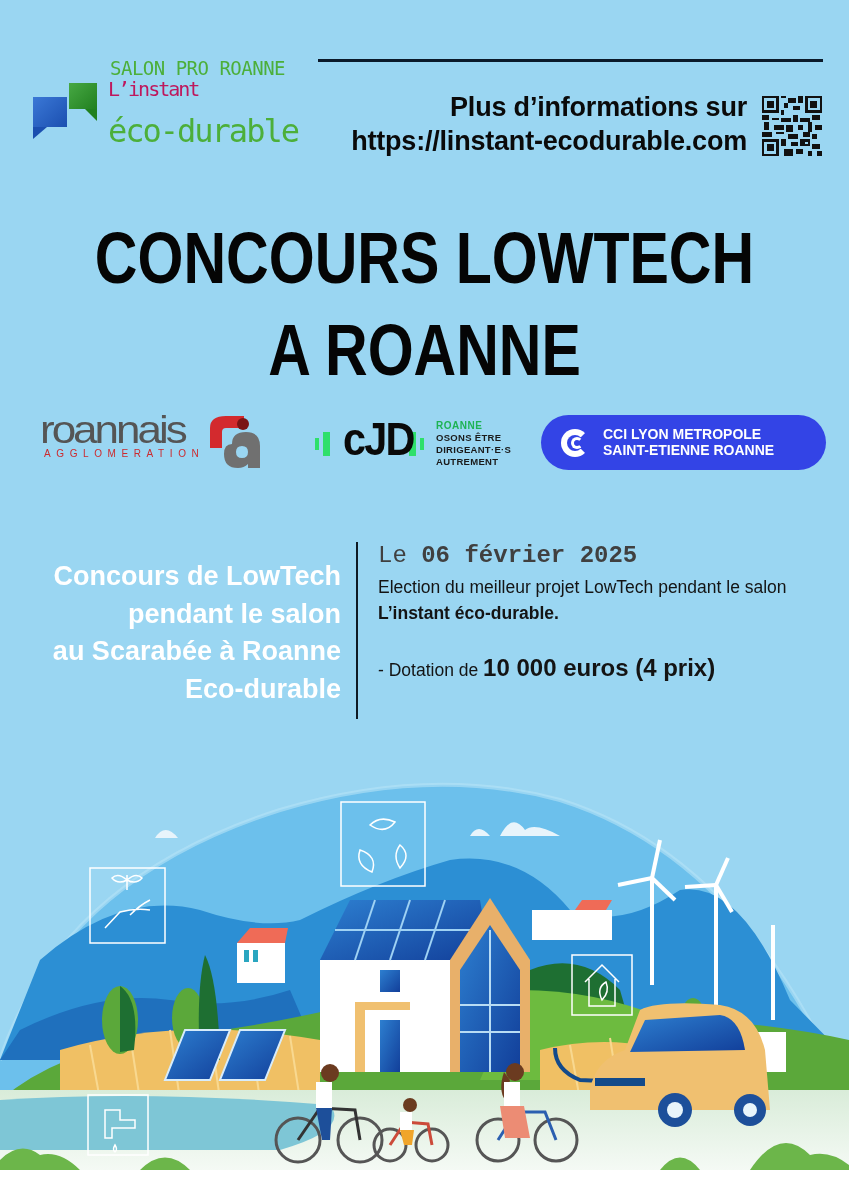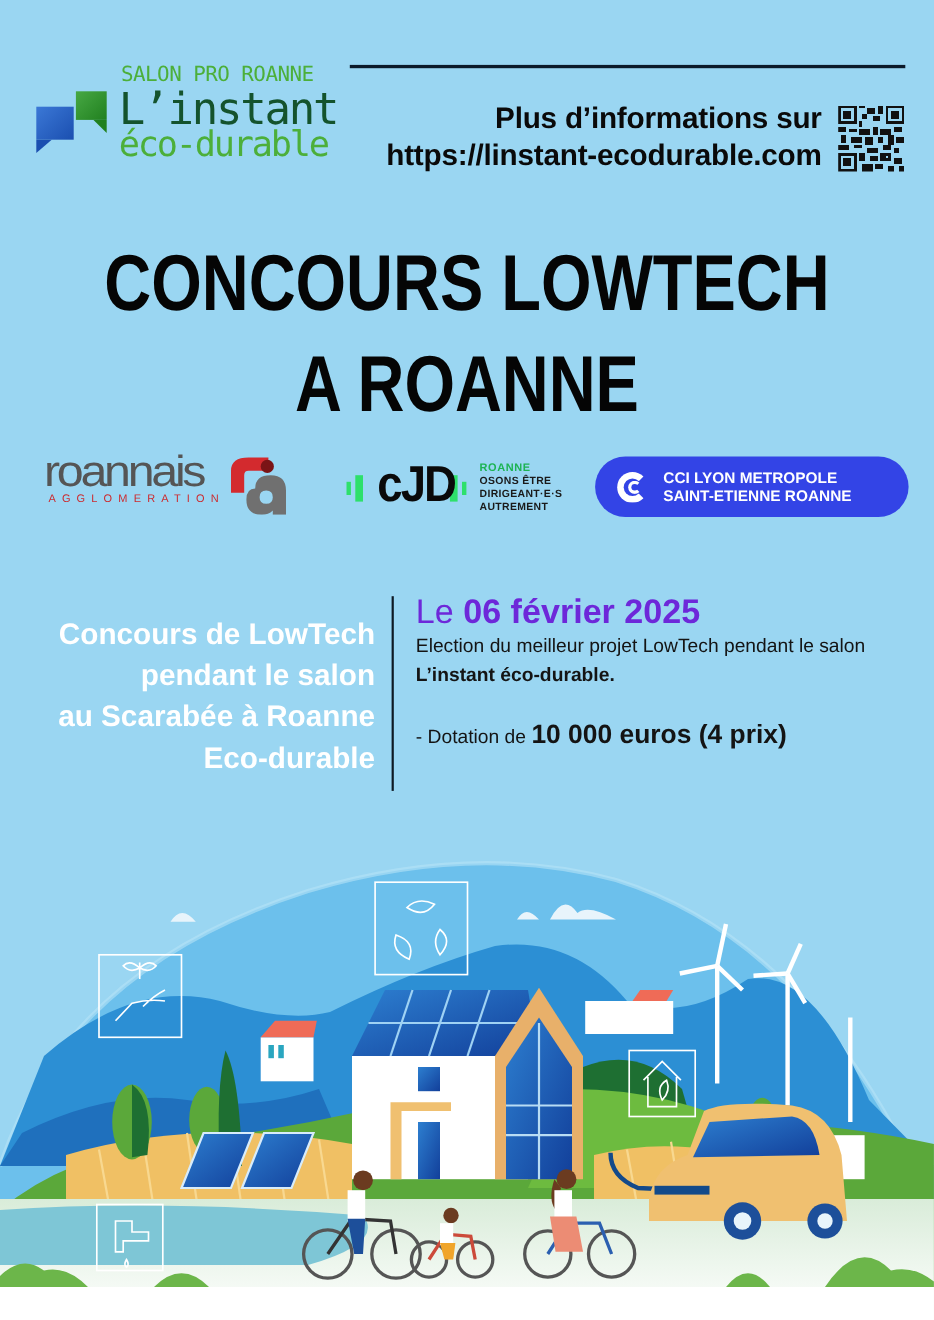--- a/index.html
+++ b/index.html
@@ -13,21 +13,21 @@
   .abs { position: absolute; }
 
   
   #brand-logo { left: 30px; top: 55px; width: 280px; height: 100px; }
   .bubble { position: absolute; }
   .bubble.blue { left: 3px; top: 42px; width: 34px; height: 30px; background: linear-gradient(135deg,#3b78d6,#1b4fb0); }
   .bubble.blue::after { content:""; position:absolute; left:0; top:30px; border-left: 14px solid #1b4fb0; border-bottom: 12px solid transparent; }
   .bubble.green { left: 39px; top: 28px; width: 28px; height: 26px; background: linear-gradient(135deg,#47a844,#21801f); }
   .bubble.green::after { content:""; position:absolute; right:0; top:26px; border-right: 12px solid #21801f; border-bottom: 12px solid transparent; }
   .brand-kicker { position:absolute; left: 80px; top: 2px; font-family: "DejaVu Sans Mono", monospace; font-size: 19px; color: #4caf3a; letter-spacing: -0.5px; }
-  .brand-line1 { position:absolute; left: 78px; top: 22px; font-family: "DejaVu Sans Mono", monospace; font-size: 40px; color: #14532d; letter-spacing: -2px; }
+  .brand-line1 { position:absolute; left: 78px; top: 22px; font-family: "DejaVu Sans Mono", monospace; font-size: 20px; color: #be185d; letter-spacing: -2px; }
   .brand-line2 { position:absolute; left: 78px; top: 57px; font-family: "DejaVu Sans Mono", monospace; font-size: 32px; color: #4caf3a; letter-spacing: -2px; }
 
   #header-rule { left: 318px; top: 59px; width: 505px; height: 3px; background: #0b1a2a; }
 
   #info-block { right: 102px; top: 90px; text-align: right; }
   .info-line { font-family: "Liberation Sans", sans-serif; font-weight: bold; font-size: 27px; line-height: 34px; color: #0a0a0a; letter-spacing: -0.2px; }
 
   #qr-code { left: 762px; top: 96px; width: 60px; height: 60px; }
 
   
@@ -55,21 +55,21 @@
   .cci-icon-inner { position:absolute; left: 30px; top: 22px; width: 12px; height: 12px; border: 3px solid #fff; border-right-color: transparent; border-radius: 50%; }
   .cci-text { position:absolute; left: 62px; top: 11px; font-family: "Liberation Sans", sans-serif; font-weight: bold; font-size: 14px; line-height: 16px; color: #fff; }
 
   
   #event-summary { right: 508px; top: 558px; text-align: right; }
   .summary-line { font-family: "Liberation Sans", sans-serif; font-weight: bold; font-size: 27px; line-height: 37.5px; color: #ffffff; }
 
   #divider { left: 356px; top: 542px; width: 2px; height: 177px; background: #0e1a24; }
 
   #event-details { left: 378px; top: 538px; width: 450px; }
-  .date-line { font-family: Liberation Sans, sans-serif; font-size: 31px; line-height: 36px; color: #6d28d9; }
+  .date-line { font-family: Liberation Mono, monospace; font-size: 24px; line-height: 36px; color: #404040; }
   .date-line b { font-weight: bold; }
   .desc { font-family: "Liberation Sans", sans-serif; font-size: 17.5px; line-height: 26px; color: #141414; }
   .desc b { font-weight: bold; }
   .bullets { margin-top: 28px; }
   .bullet { font-family: "Liberation Sans", sans-serif; font-size: 17.5px; line-height: 28px; color: #141414; }
   .bullet .big { font-weight: bold; font-size: 24px; }
 
   
   #illustration { left: 0; top: 760px; width: 849px; height: 440px; }
 </style>

